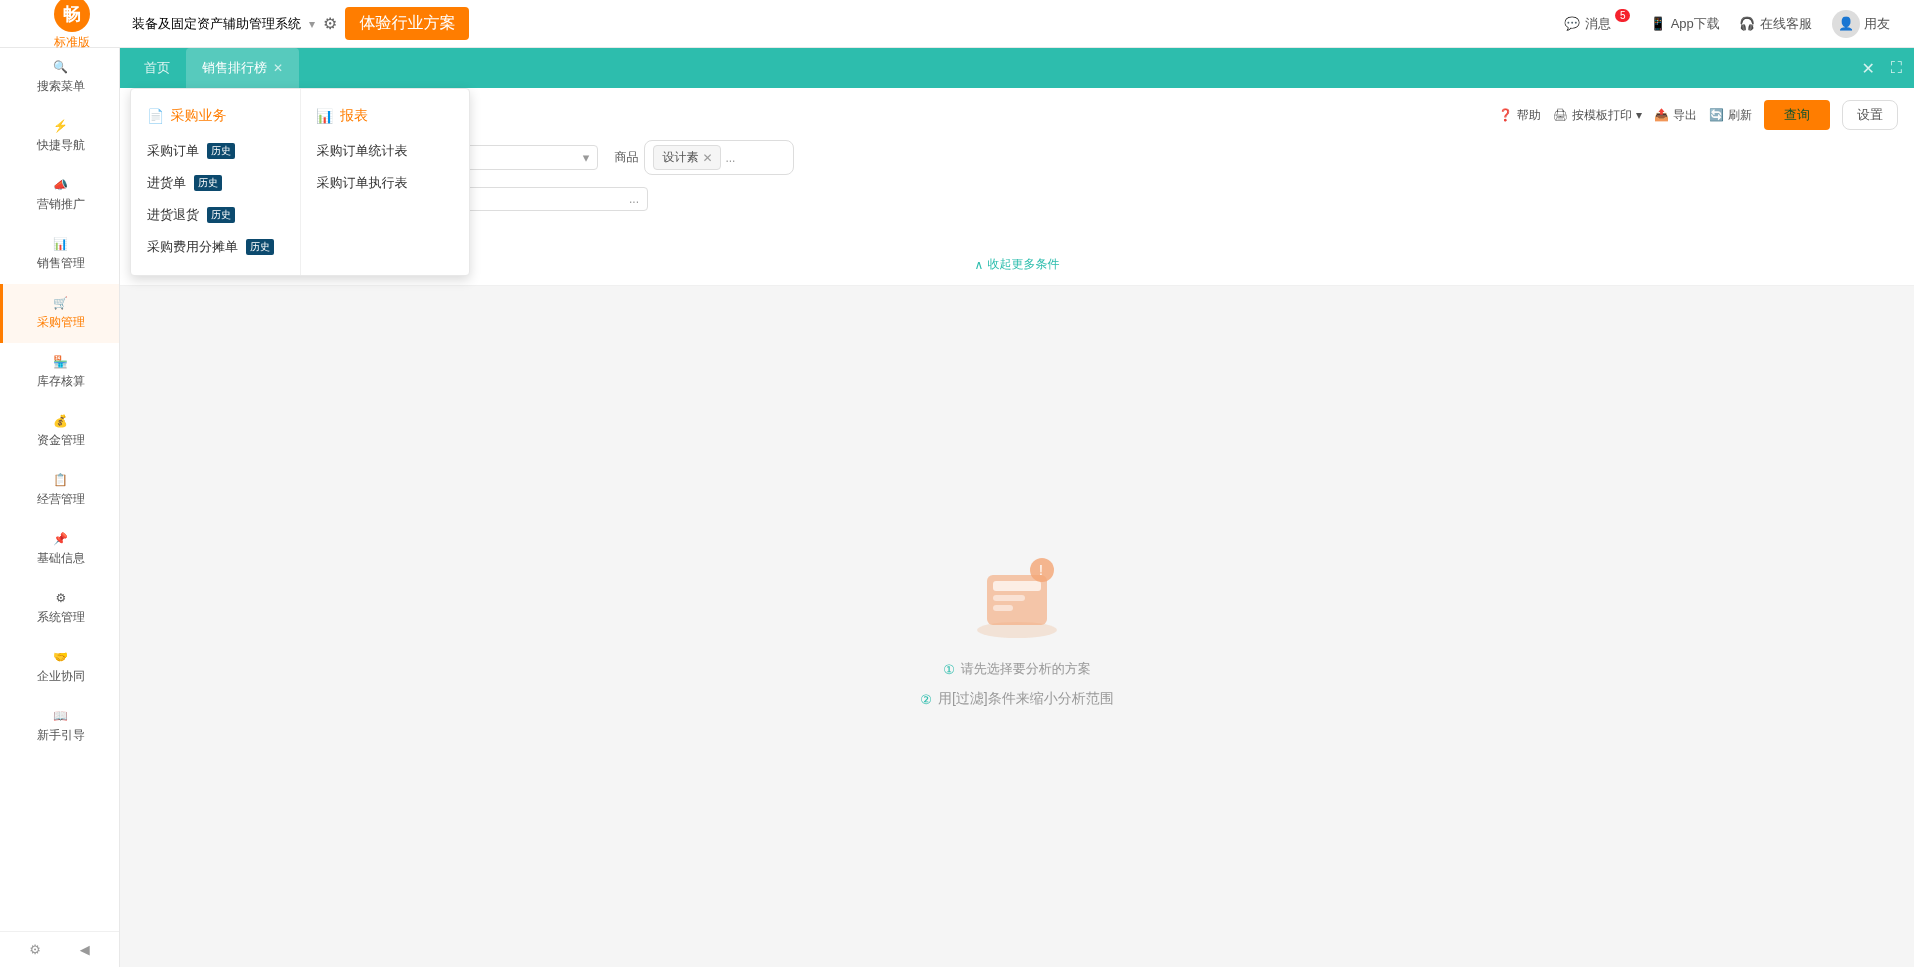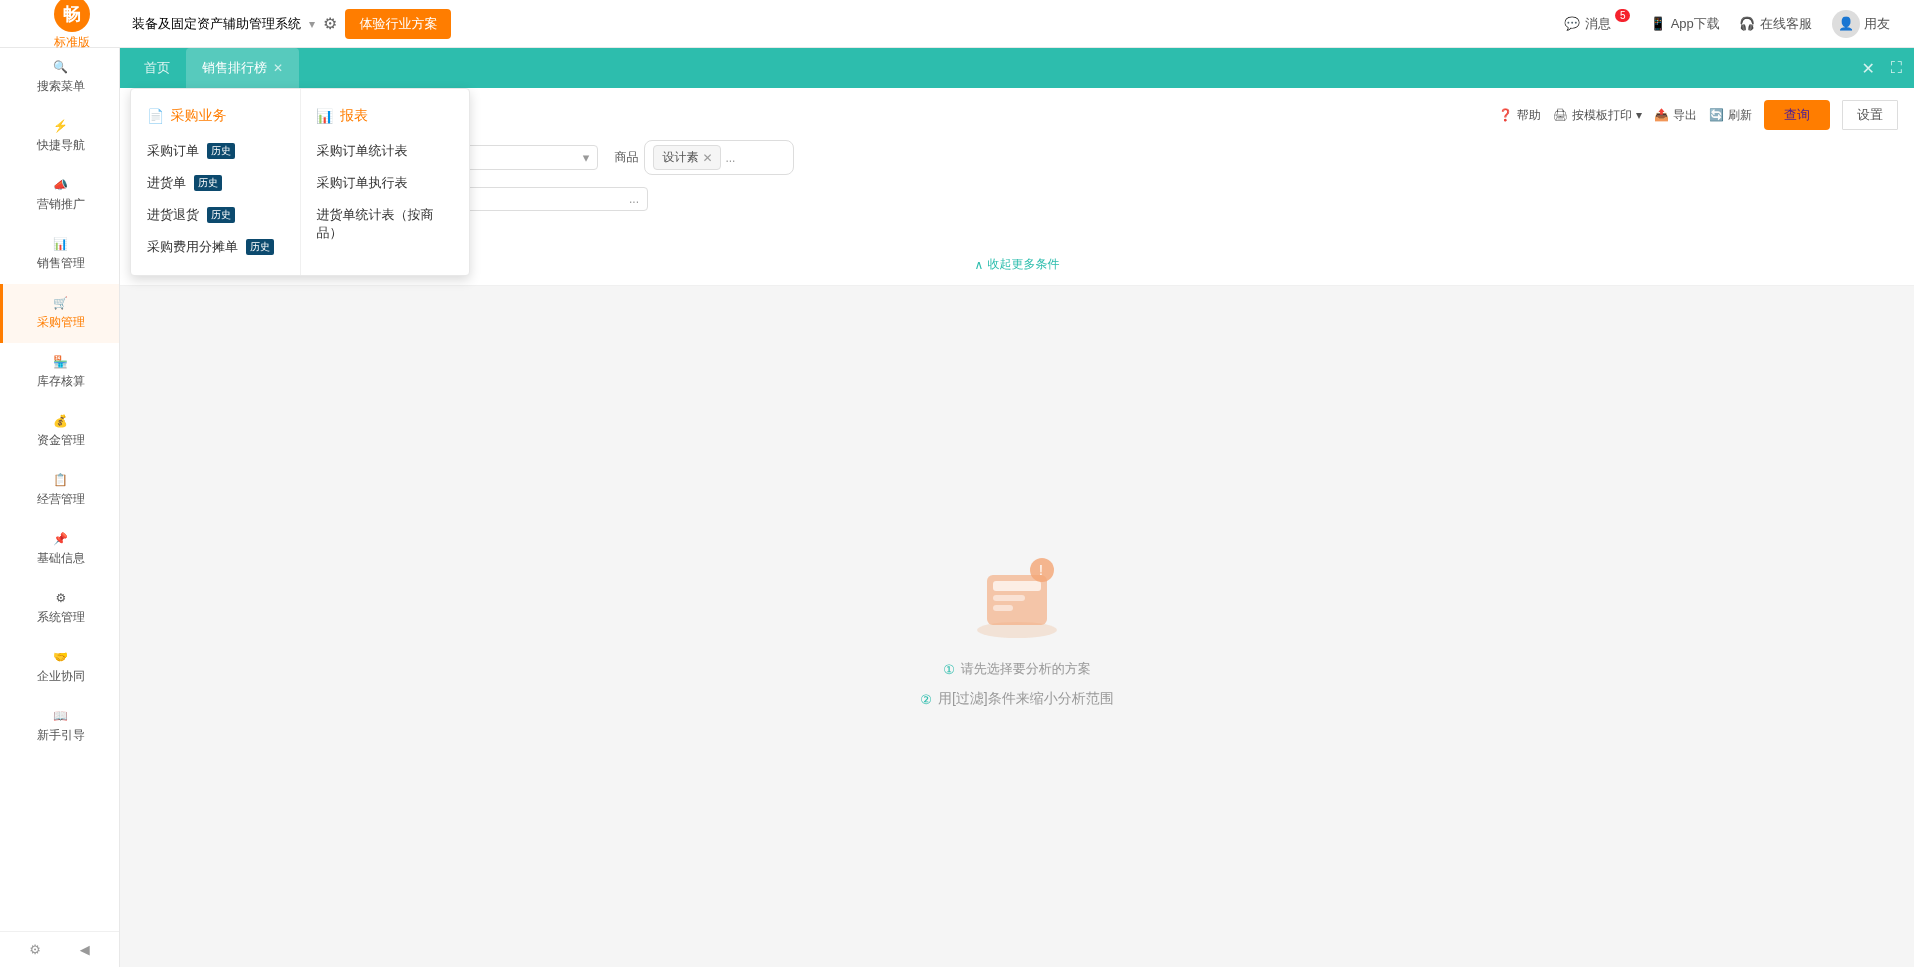--- a/index.html
+++ b/index.html
@@ -83,21 +83,21 @@
       justify-content: center;
       color: #999;
     }
     .industry-btn {
       background: #ff7d00;
       color: white;
       border: none;
       border-radius: 4px;
       padding: 6px 14px;
       cursor: pointer;
-      font-size: 13px;
+      font-size: 16px;
     }
     .dropdown-arrow {
       color: #999;
       font-size: 12px;
       cursor: pointer;
     }
     .gear-icon {
       color: #666;
       font-size: 16px;
       cursor: pointer;
@@ -212,32 +212,32 @@
     .toolbar-btn {
       display: flex;
       align-items: center;
       gap: 4px;
       color: #555;
       font-size: 12px;
       cursor: pointer;
     }
     .query-btn {
       background: #ff7d00;
-      color: #4c1d95;
+      color: #14532d;
       border: none;
       border-radius: 4px;
       padding: 6px 20px;
       cursor: pointer;
       font-size: 13px;
     }
     .set-btn {
       background: #fff;
       color: #555;
       border: 1px solid #ddd;
-      border-radius: 1px;
+      border-radius: 8px;
       padding: 5px 14px;
       cursor: pointer;
       font-size: 13px;
     }
     .filter-row {
       display: flex;
       align-items: center;
       gap: 16px;
       margin-bottom: 10px;
       flex-wrap: wrap;
@@ -602,17 +602,14 @@
     <div class="dropdown-section-title">
       <span>📊</span>
       <span>报表</span>
     </div>
     <div class="dropdown-item">
       <span>采购订单统计表</span>
     </div>
     <div class="dropdown-item">
       <span>采购订单执行表</span>
     </div>
-    <div class="dropdown-item">
-      <span>进货单统计表（按商品）</span>
-    </div>
   </div>
 </div>
 
 </body></html>

